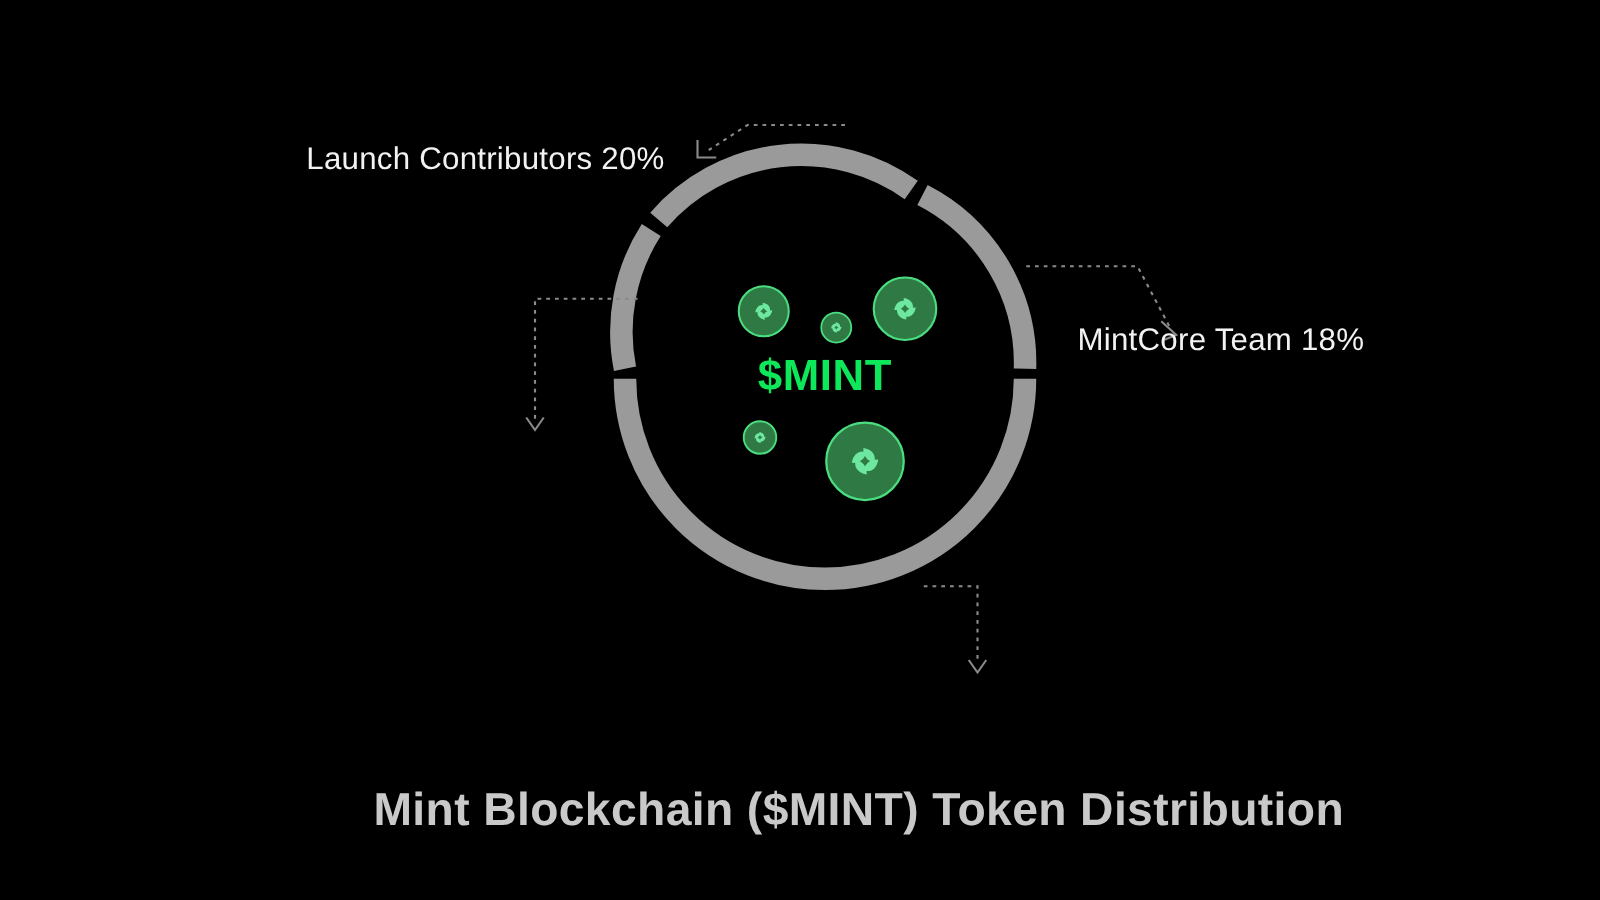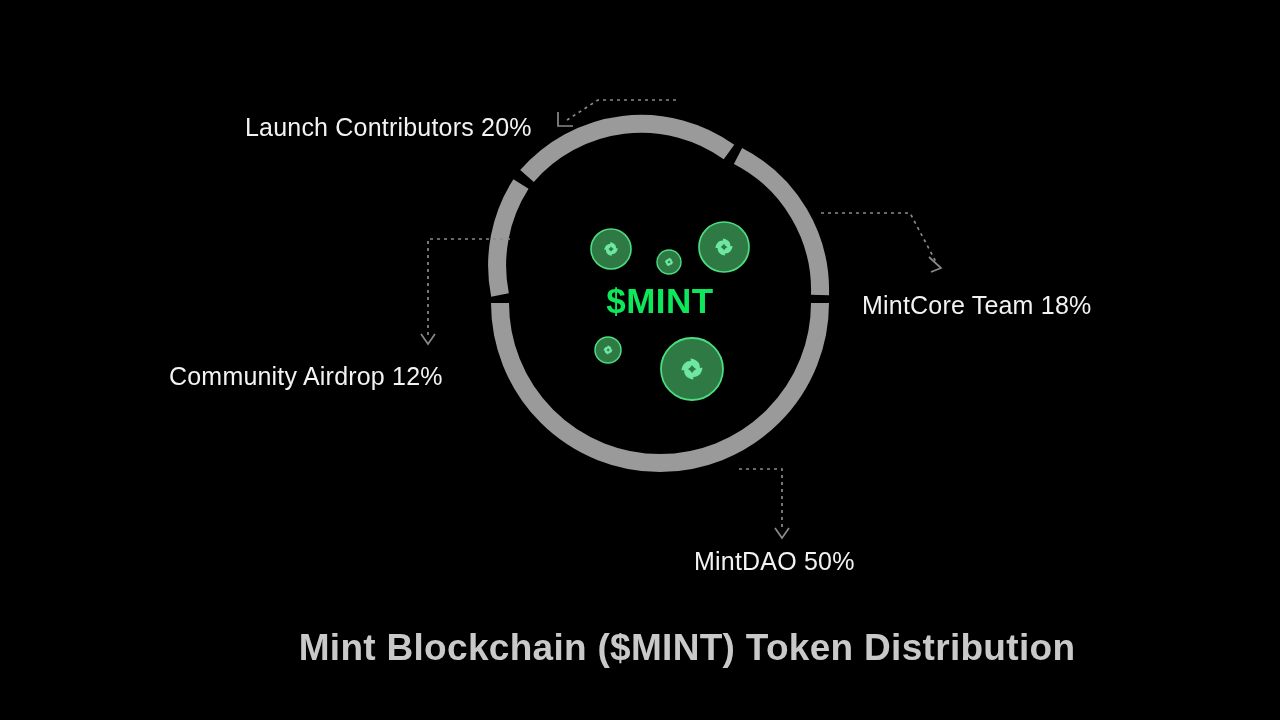--- a/index.html
+++ b/index.html
@@ -32,21 +32,21 @@
   .label {
     position: absolute;
     color: #f2f2f2;
     font-size: 25px;
     font-weight: 400;
     letter-spacing: 0.2px;
     white-space: nowrap;
     font-family: "Liberation Sans", sans-serif;
   }
   #label-launch   { left: 245px; top: 113px; text-align: center; }
-  #label-core     { left: 862px; top: 291px; text-align: right; }
+  #label-core     { left: 862px; top: 258px; text-align: right; }
   #label-airdrop  { left: 169px; top: 362px; }
   #label-dao      { left: 694px; top: 547px; }
 
   #center-ticker {
     position: absolute;
     left: 0;
     top: 281px;
     width: 1320px;
     text-align: center;
     color: #0ce85a;
@@ -152,19 +152,17 @@
       </g>
     </g>
   </svg>
 
   <div id="center-ticker">$MINT</div>
 
   <div class="label" id="label-launch">Launch Contributors 20%</div>
 
   <div class="label" id="label-core">MintCore Team 18%</div>
 
-  <div class="label" id="label-airdrop">Community Airdrop 12%</div>
 
-  <div class="label" id="label-dao">MintDAO 50%</div>
 
   <div id="chart-title">Mint Blockchain ($MINT) Token Distribution</div>
 
 </div>
 
 </body></html>

